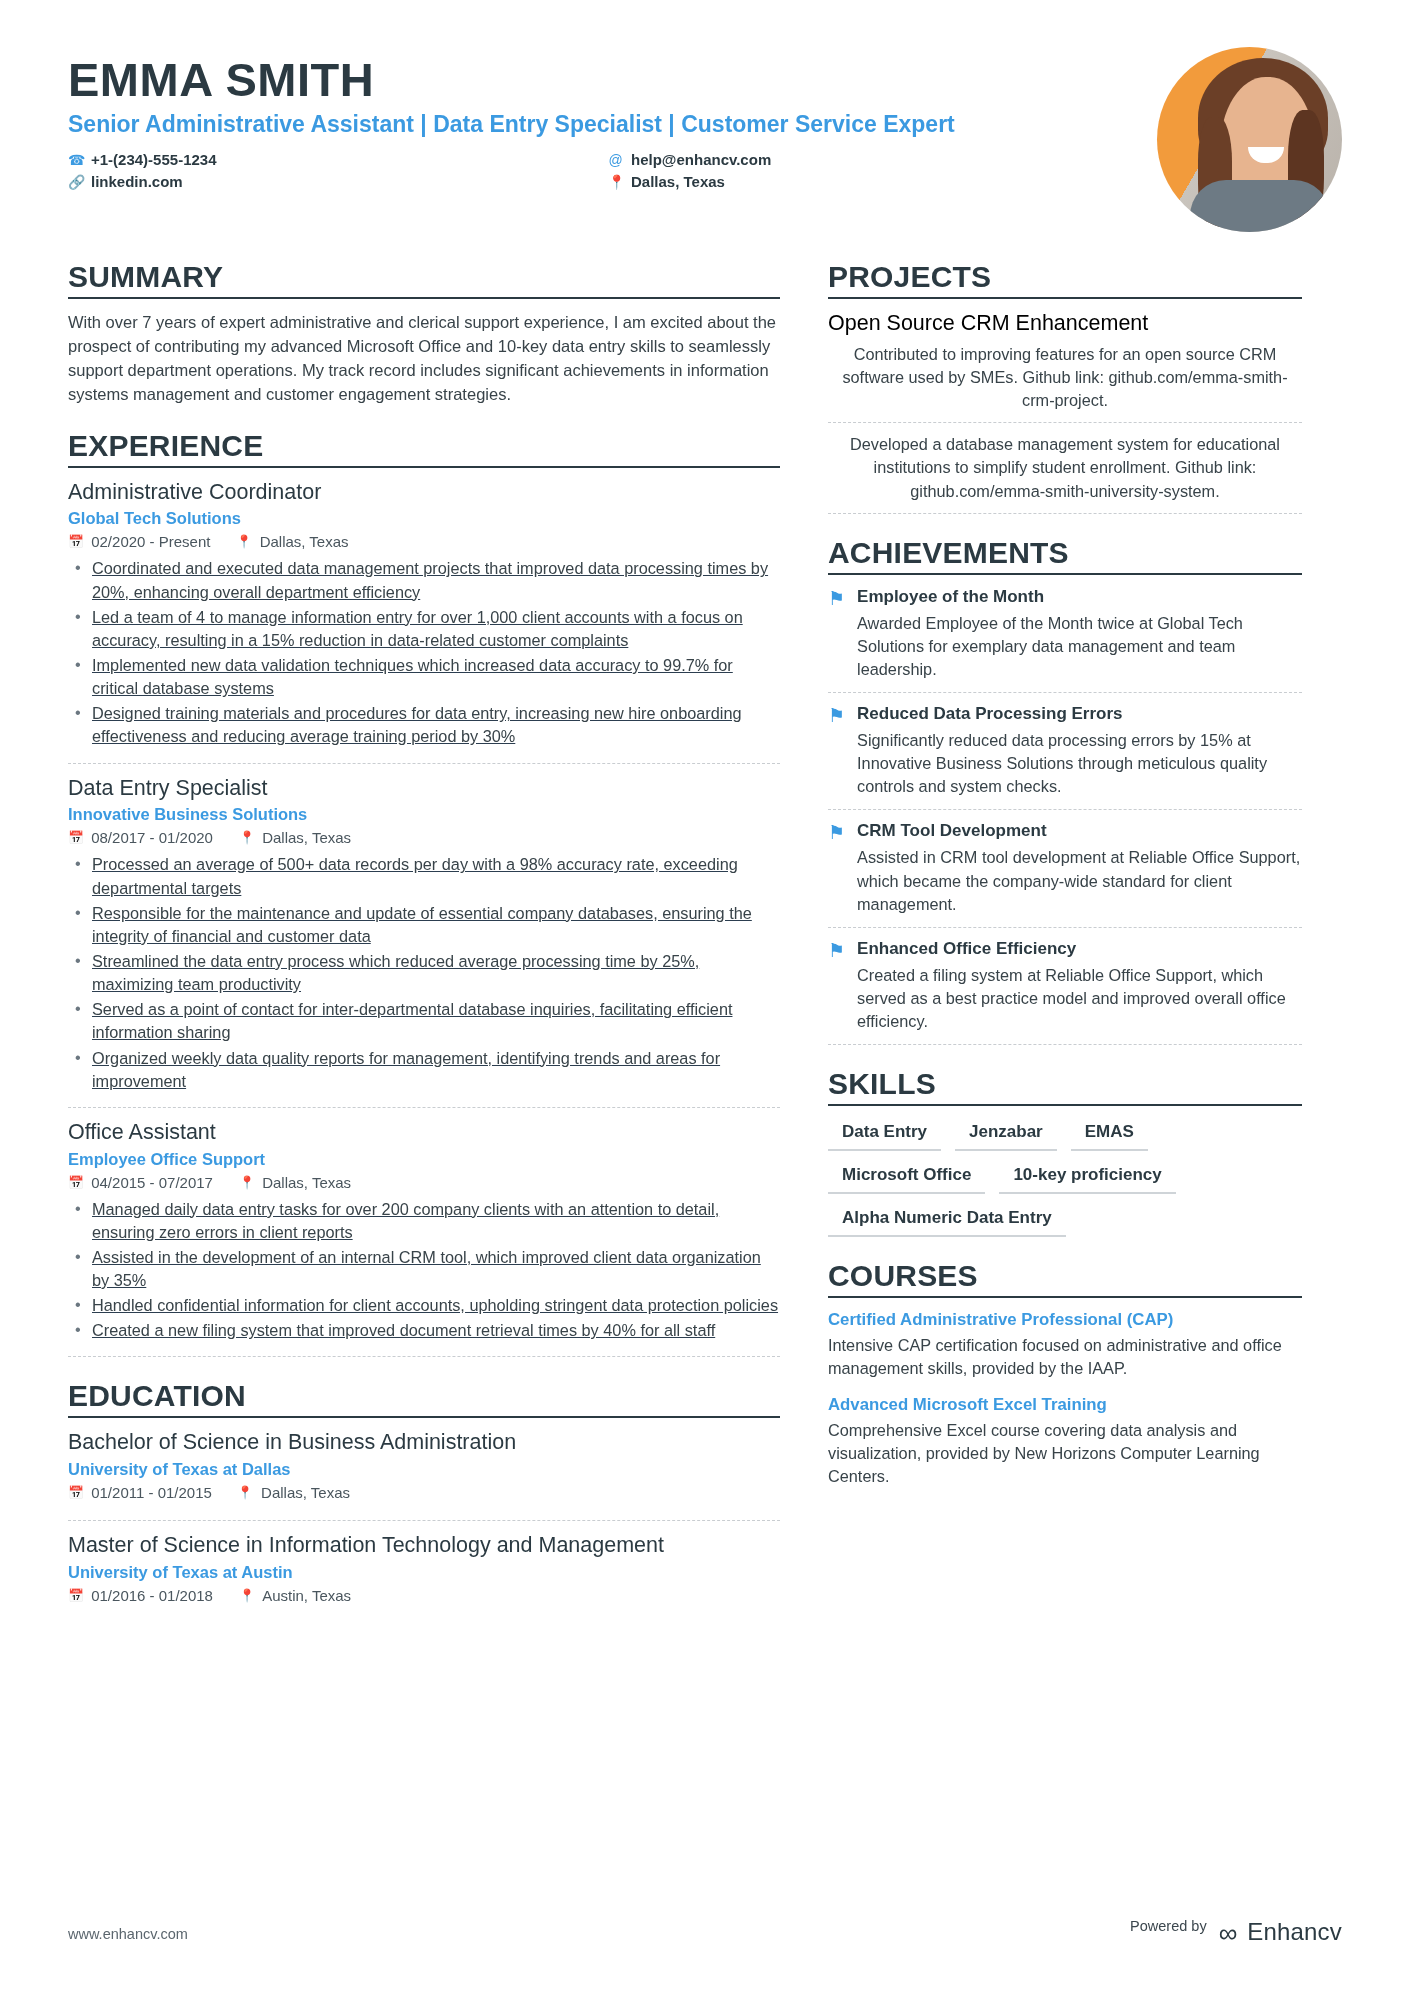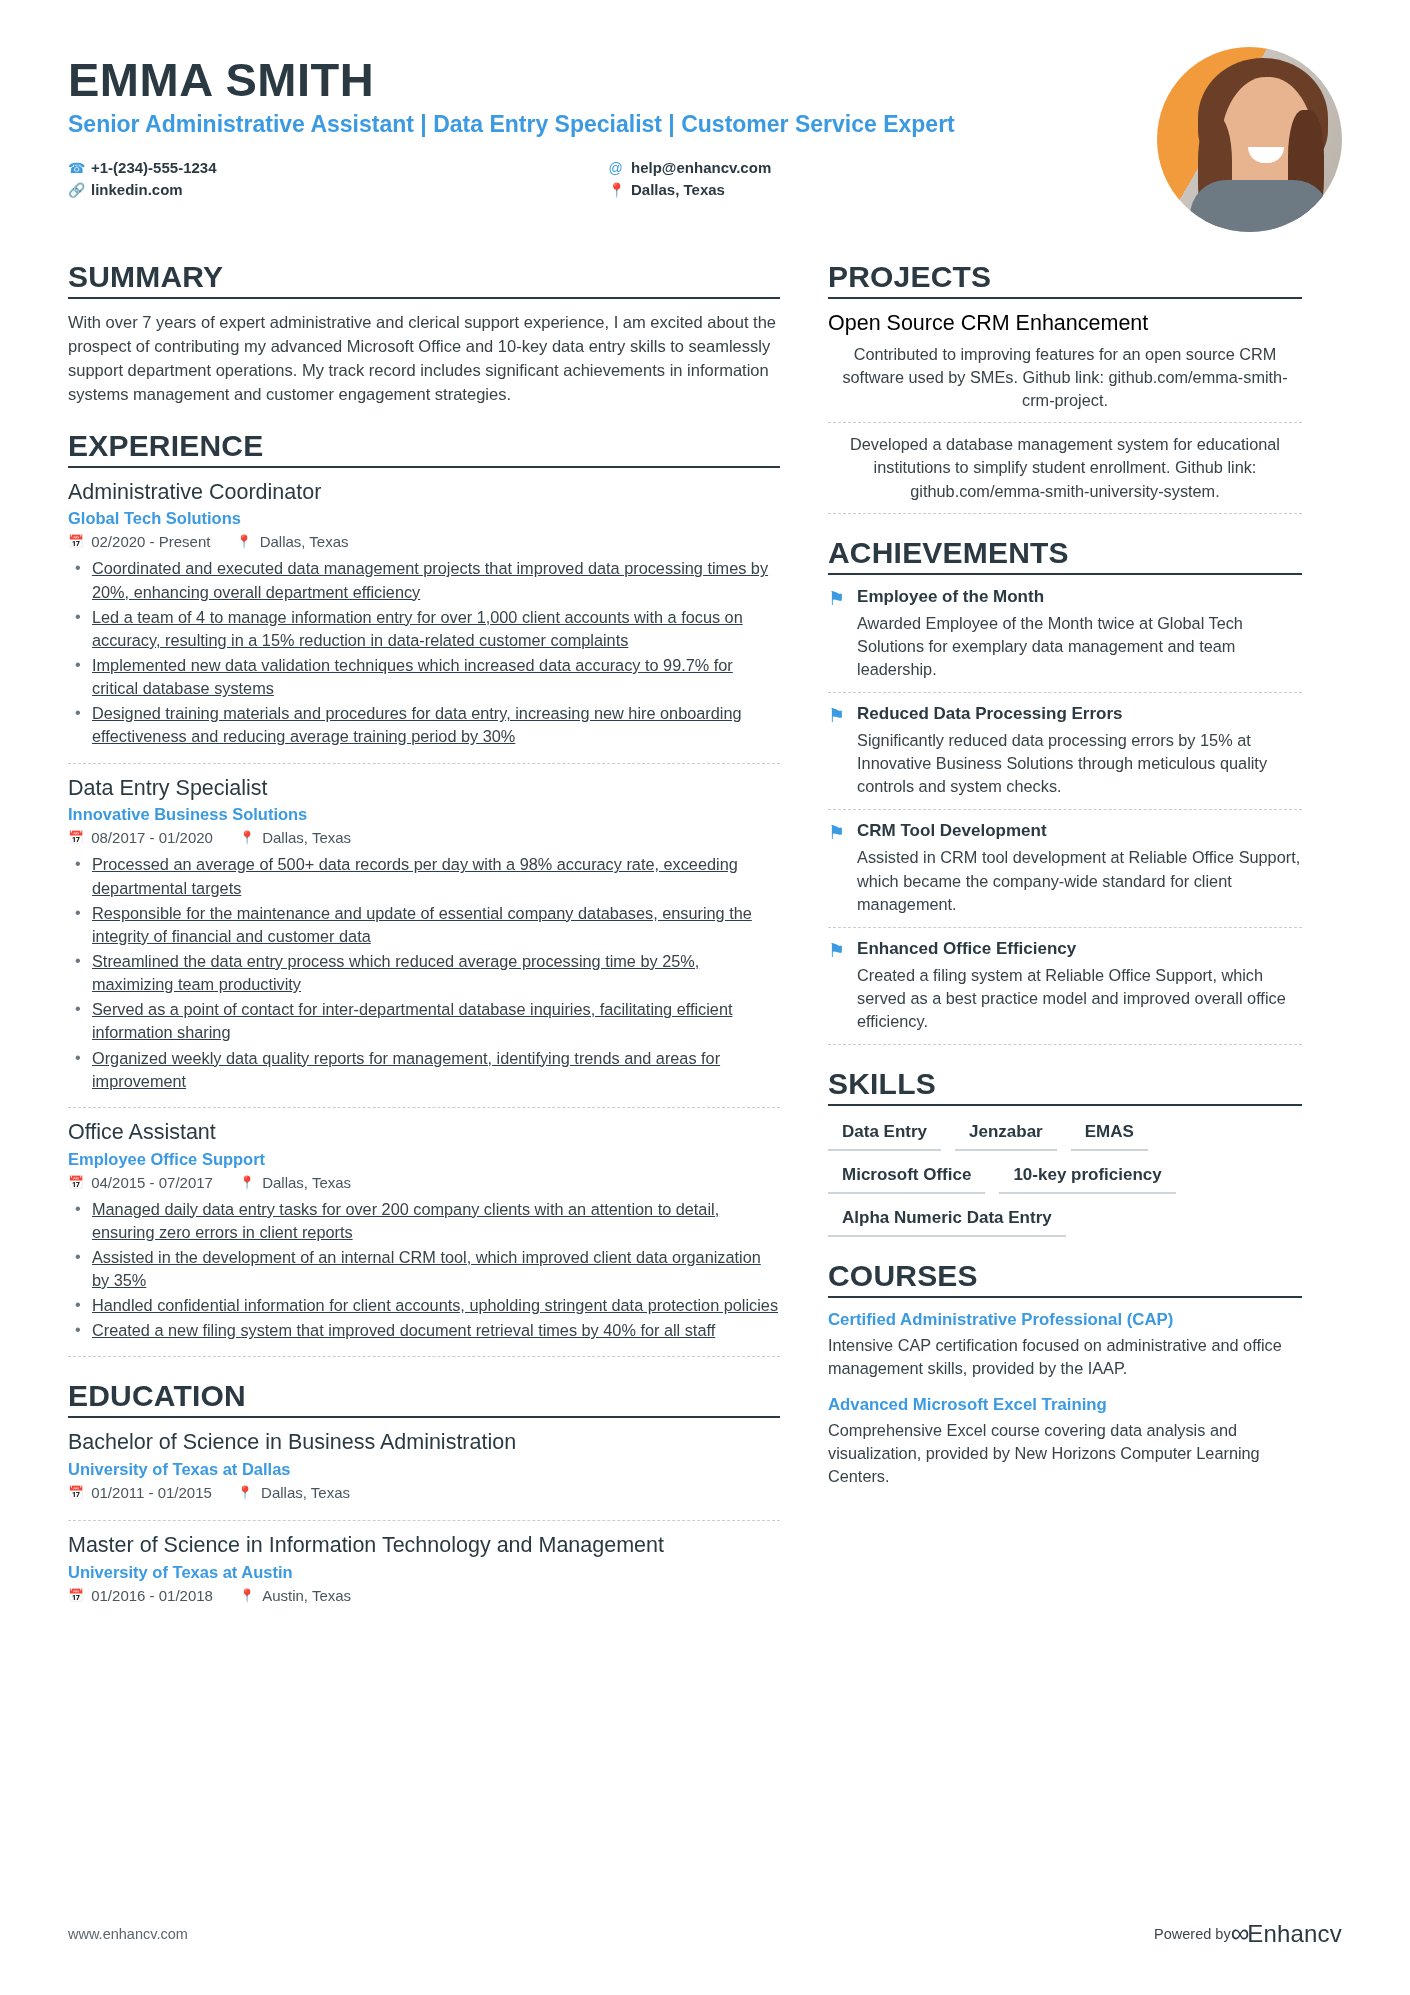--- a/index.html
+++ b/index.html
@@ -24,21 +24,21 @@
     color: #2b3a42;
     line-height: 1.05;
     margin-bottom: 6px;
   }
   .headline {
     font-size: 23px;
     font-weight: bold;
     color: #3b9ae1;
     line-height: 1.25;
     max-width: 1010px;
-    margin-bottom: 20px;
+    margin-bottom: 12px;
   }
   .contact-grid {
     display: grid;
     grid-template-columns: 540px auto;
     row-gap: 5px;
     font-size: 15.5px;
     color: #2b3a42;
   }
   .contact-item { display: flex; align-items: center; gap: 8px; }
   .contact-item .ci { color: #3b9ae1; font-size: 14px; width: 15px; text-align: center; }
@@ -192,21 +192,21 @@
   
   .footer {
     position: absolute;
     left: 68px; right: 68px; bottom: 46px;
     display: flex;
     align-items: center;
     justify-content: space-between;
     font-size: 14.5px;
     color: #5b666e;
   }
-  .brand { display: flex; align-items: center; }
+  .brand { display: flex; gap: 12px; }
   .brand .powered { font-size: 14.5px; color: #3c474e; }
   .brand .logo-mark { font-size: 26px; color: #2b3a42; letter-spacing: -2px; }
   .brand .logo-text { font-size: 24px; color: #2b3a42; letter-spacing: 0.2px; }
 </style>
 </head>
 <body>
 
 <div class="page">
 
   <div class="header">

